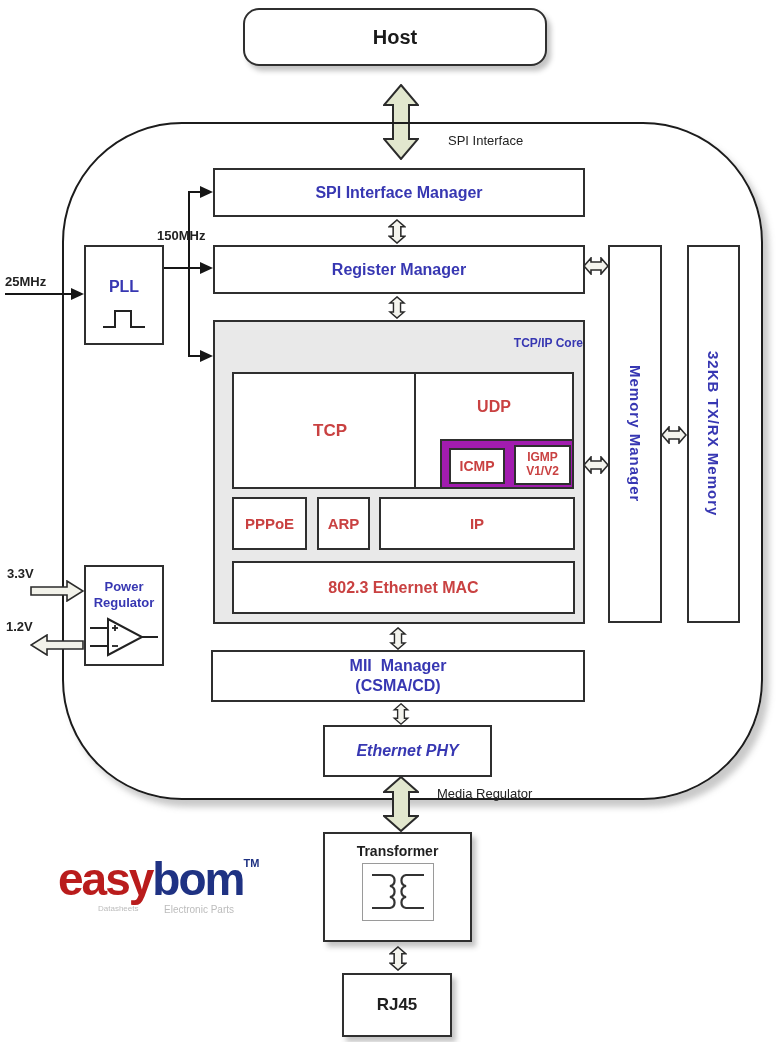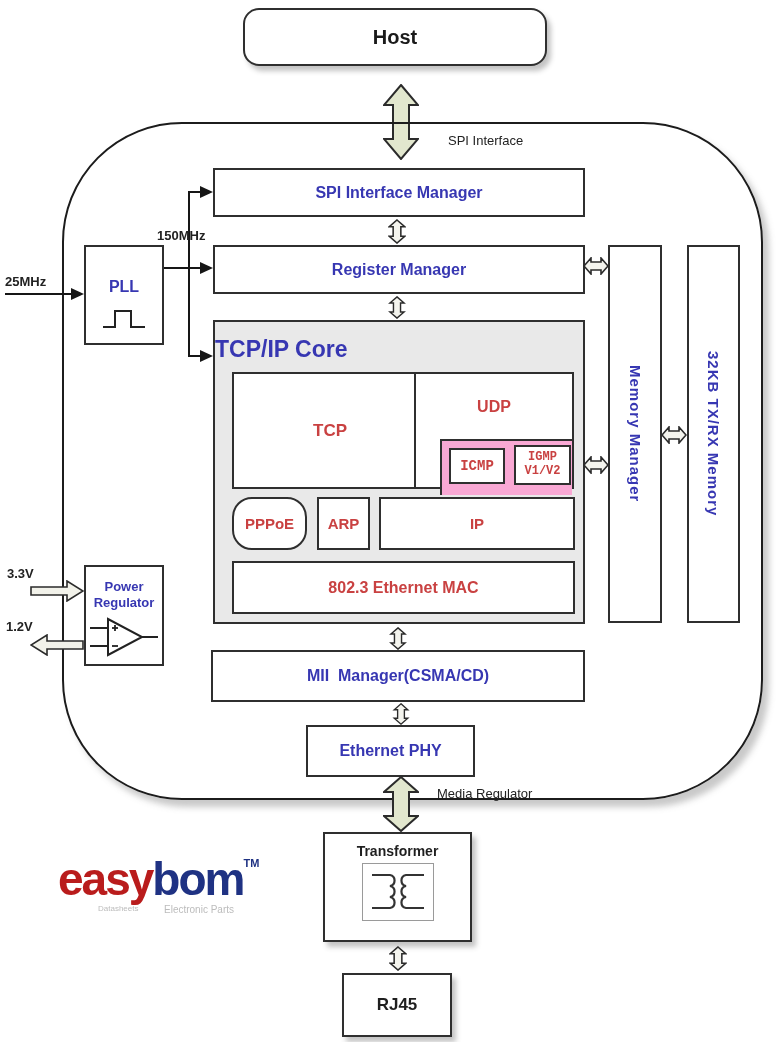--- a/index.html
+++ b/index.html
@@ -63,42 +63,42 @@
   </div>
 
   <div class="abs" style="left:388px;top:296px;">
     <svg width="18" height="23" viewBox="0 0 18 26">
       <polygon points="9,1 17,8 13,8 13,18 17,18 9,25 1,18 5,18 5,8 1,8" fill="#f4f4ee" stroke="#2b2b2b" stroke-width="1.6"></polygon>
     </svg>
   </div>
 
   <div class="box" style="left:213px;top:320px;width:372px;height:304px;background:#e9e9e9;justify-content:flex-start;
               align-items:flex-start;">
-    <span class="blue" style="position:absolute;top:14px;left:0;right:0;text-align:left;font-size:23px;">TCP/IP Core</span>
+    <span class="blue" style="position:absolute;top:14px;left:0;right:0;text-align:right;font-size:12px;">TCP/IP Core</span>
 
     <div class="box" style="left:17px;top:50px;width:196px;height:117px;font-size:17px;">
       <span class="red">TCP</span>
     </div>
 
     <div class="box" style="left:199px;top:50px;width:160px;height:117px;font-size:16px;">
       <span class="red" style="position:absolute;top:24px;left:0;right:0;text-align:center;">UDP</span>
 
-      <div class="abs" style="left:24px;top:65px;width:132px;height:56px;background:#f9a8d4;border:2px solid #2f2f2f;
-                  border-right:none;border-bottom:none;box-sizing:border-box;font-family:Liberation Mono, monospace;">
+      <div class="abs" style="left:24px;top:65px;width:132px;height:48px;background:#a21caf;border:2px solid #2f2f2f;
+                  border-right:none;border-bottom:none;box-sizing:border-box;">
         <div class="box" style="left:7px;top:7px;width:56px;height:36px;font-size:14px;border-width:2px;">
           <span class="red">ICMP</span>
         </div>
         <div class="box" style="left:72px;top:4px;width:57px;height:40px;font-size:12px;line-height:1.15;flex-direction:column;">
           <span class="red">IGMP</span>
           <span class="red">V1/V2</span>
         </div>
       </div>
     </div>
 
-    <div class="box" style="left:17px;top:175px;width:75px;height:53px;font-size:15px;border-radius:20px;">
+    <div class="box" style="left:17px;top:175px;width:75px;height:53px;font-size:15px;">
       <span class="red">PPPoE</span>
     </div>
     <div class="box" style="left:102px;top:175px;width:53px;height:53px;font-size:15px;">
       <span class="red">ARP</span>
     </div>
     <div class="box" style="left:164px;top:175px;width:196px;height:53px;font-size:15px;">
       <span class="red">IP</span>
     </div>
     <div class="box" style="left:17px;top:239px;width:343px;height:53px;font-size:16px;">
       <span class="red">802.3 Ethernet MAC</span>
@@ -128,32 +128,32 @@
       <polygon points="1,9 8,1 8,5 18,5 18,1 25,9 18,17 18,13 8,13 8,17" fill="#f4f4ee" stroke="#2b2b2b" stroke-width="1.6"></polygon>
     </svg>
   </div>
 
   <div class="abs" style="left:389px;top:627px;">
     <svg width="18" height="23" viewBox="0 0 18 26">
       <polygon points="9,1 17,8 13,8 13,18 17,18 9,25 1,18 5,18 5,8 1,8" fill="#f4f4ee" stroke="#2b2b2b" stroke-width="1.6"></polygon>
     </svg>
   </div>
 
-  <div class="box" style="left:211px;top:650px;width:374px;height:52px;font-size:16px;flex-direction:row;line-height:1.25;">
+  <div class="box" style="left:211px;top:650px;width:374px;height:52px;font-size:16px;flex-direction:column;line-height:1.25;">
     <span class="blue pre">MII  Manager</span>
     <span class="blue">(CSMA/CD)</span>
   </div>
 
   <div class="abs" style="left:392px;top:703px;">
     <svg width="18" height="22" viewBox="0 0 18 26">
       <polygon points="9,1 17,8 13,8 13,18 17,18 9,25 1,18 5,18 5,8 1,8" fill="#f4f4ee" stroke="#2b2b2b" stroke-width="1.6"></polygon>
     </svg>
   </div>
 
-  <div class="box" style="left:306px;top:725px;width:169px;height:52px;font-size:16px;">
+  <div class="box" style="left:323px;top:725px;width:169px;height:52px;font-size:16px;font-style:italic;">
     <span class="blue">Ethernet PHY</span>
   </div>
 
   <div class="abs" style="left:383px;top:776px;">
     <svg width="36" height="56" viewBox="0 0 36 56">
       <polygon points="18,1 35,16 26,16 26,40 35,40 18,55 1,40 10,40 10,16 1,16" fill="#e2e7ce" stroke="#2b2b2b" stroke-width="2"></polygon>
     </svg>
   </div>
   <div class="lbl" style="left:437px;top:786px;">Media Regulator</div>
 

